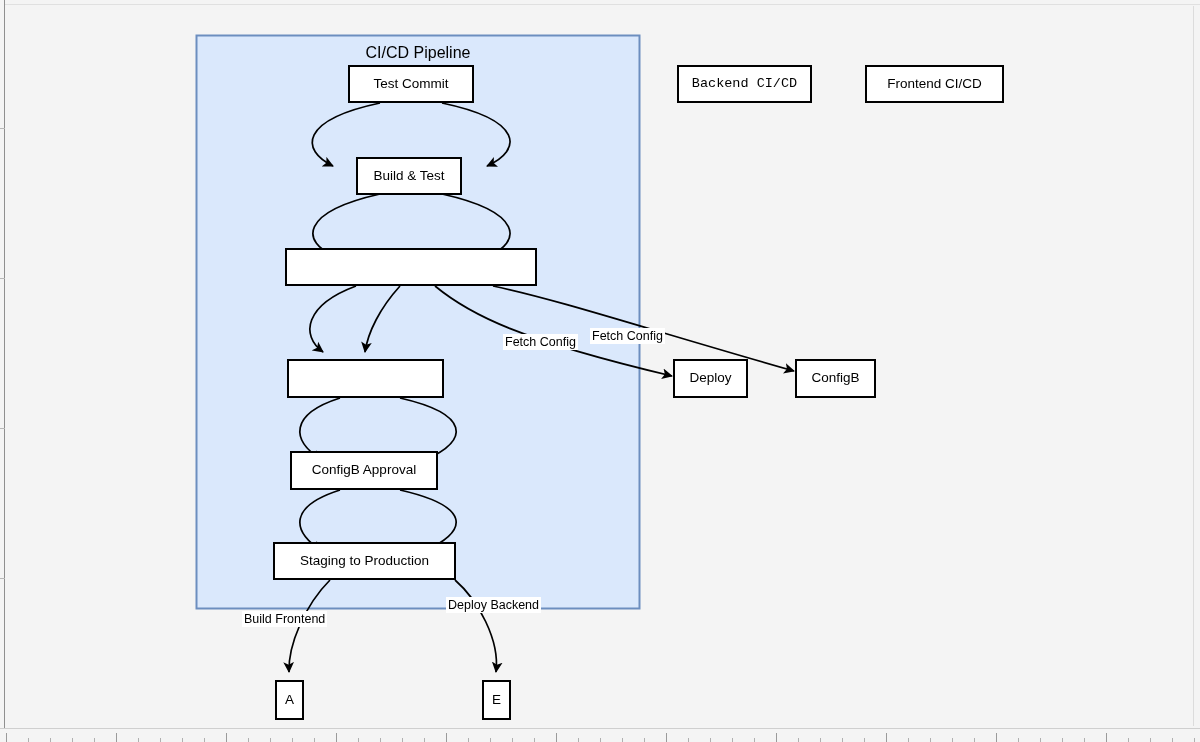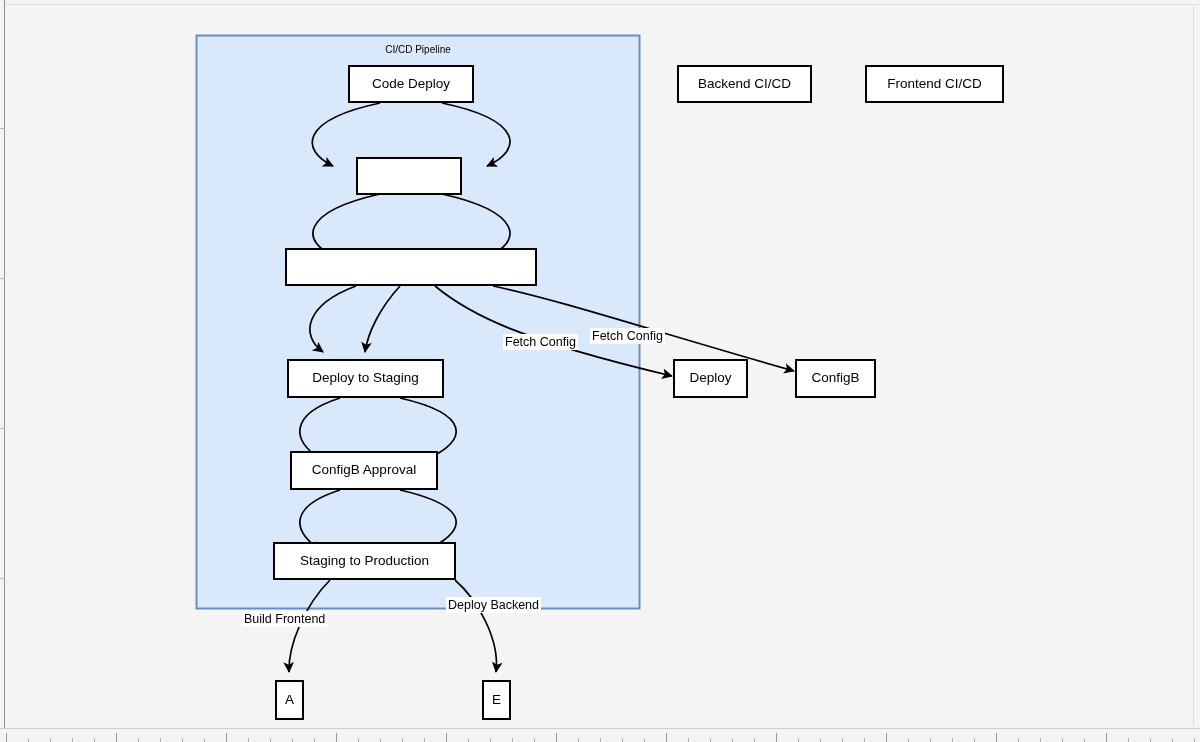--- a/index.html
+++ b/index.html
@@ -48,21 +48,21 @@
   .node-label {
     position: absolute;
     display: flex; align-items: center; justify-content: center;
     font-size: 13.5px; color: #000000;
     line-height: 1.2; text-align: center;
     pointer-events: none;
     white-space: nowrap;
   }
   .container-title {
     position: absolute;
-    font-size: 10px; color: #000000;
+    font-size: 16px; color: #000000;
     text-align: center; white-space: nowrap;
   }
   .edge-label {
     position: absolute;
     font-size: 12.5px; color: #000000;
     background: #ffffff;
     padding: 1px 2px;
     white-space: nowrap;
     line-height: 1.15;
   }
@@ -120,31 +120,31 @@
       <rect x="866" y="66" width="137" height="36"></rect>
       <rect x="674" y="360" width="73" height="37"></rect>
       <rect x="796" y="360" width="79" height="37"></rect>
       <rect x="276" y="681" width="27" height="38"></rect>
       <rect x="483" y="681" width="27" height="38"></rect>
     </g>
   </svg>
 
   <div class="container-title" style="left:196px; top:44px; width:444px;">CI/CD Pipeline</div>
 
-  <div class="node-label" style="left:349px; top:66px; width:124px; height:36px;">Code Deploy</div>
-
-
-
-  <div class="node-label" style="left:288px; top:360px; width:155px; height:37px;">Deploy to Staging</div>
+  <div class="node-label" style="left:349px; top:66px; width:124px; height:36px;">Test Commit</div>
+
+  <div class="node-label" style="left:357px; top:158px; width:104px; height:36px;">Build &amp; Test</div>
+
+
 
   <div class="node-label" style="left:291px; top:452px; width:146px; height:37px;">ConfigB Approval</div>
 
   <div class="node-label" style="left:274px; top:543px; width:181px; height:36px;">Staging to Production</div>
 
-  <div class="node-label" style="left:678px; top:66px; width:133px; height:36px;">Backend CI/CD</div>
+  <div class="node-label" style="left:678px; top:66px; width:133px; height:36px;font-family:Liberation Mono, monospace;">Backend CI/CD</div>
 
   <div class="node-label" style="left:866px; top:66px; width:137px; height:36px;">Frontend CI/CD</div>
 
   <div class="node-label" style="left:674px; top:360px; width:73px; height:37px;">Deploy</div>
 
   <div class="node-label" style="left:796px; top:360px; width:79px; height:37px;border-radius:11px;">ConfigB</div>
 
   <div class="node-label" style="left:276px; top:681px; width:27px; height:38px;">A</div>
 
   <div class="node-label" style="left:483px; top:681px; width:27px; height:38px;">E</div>

